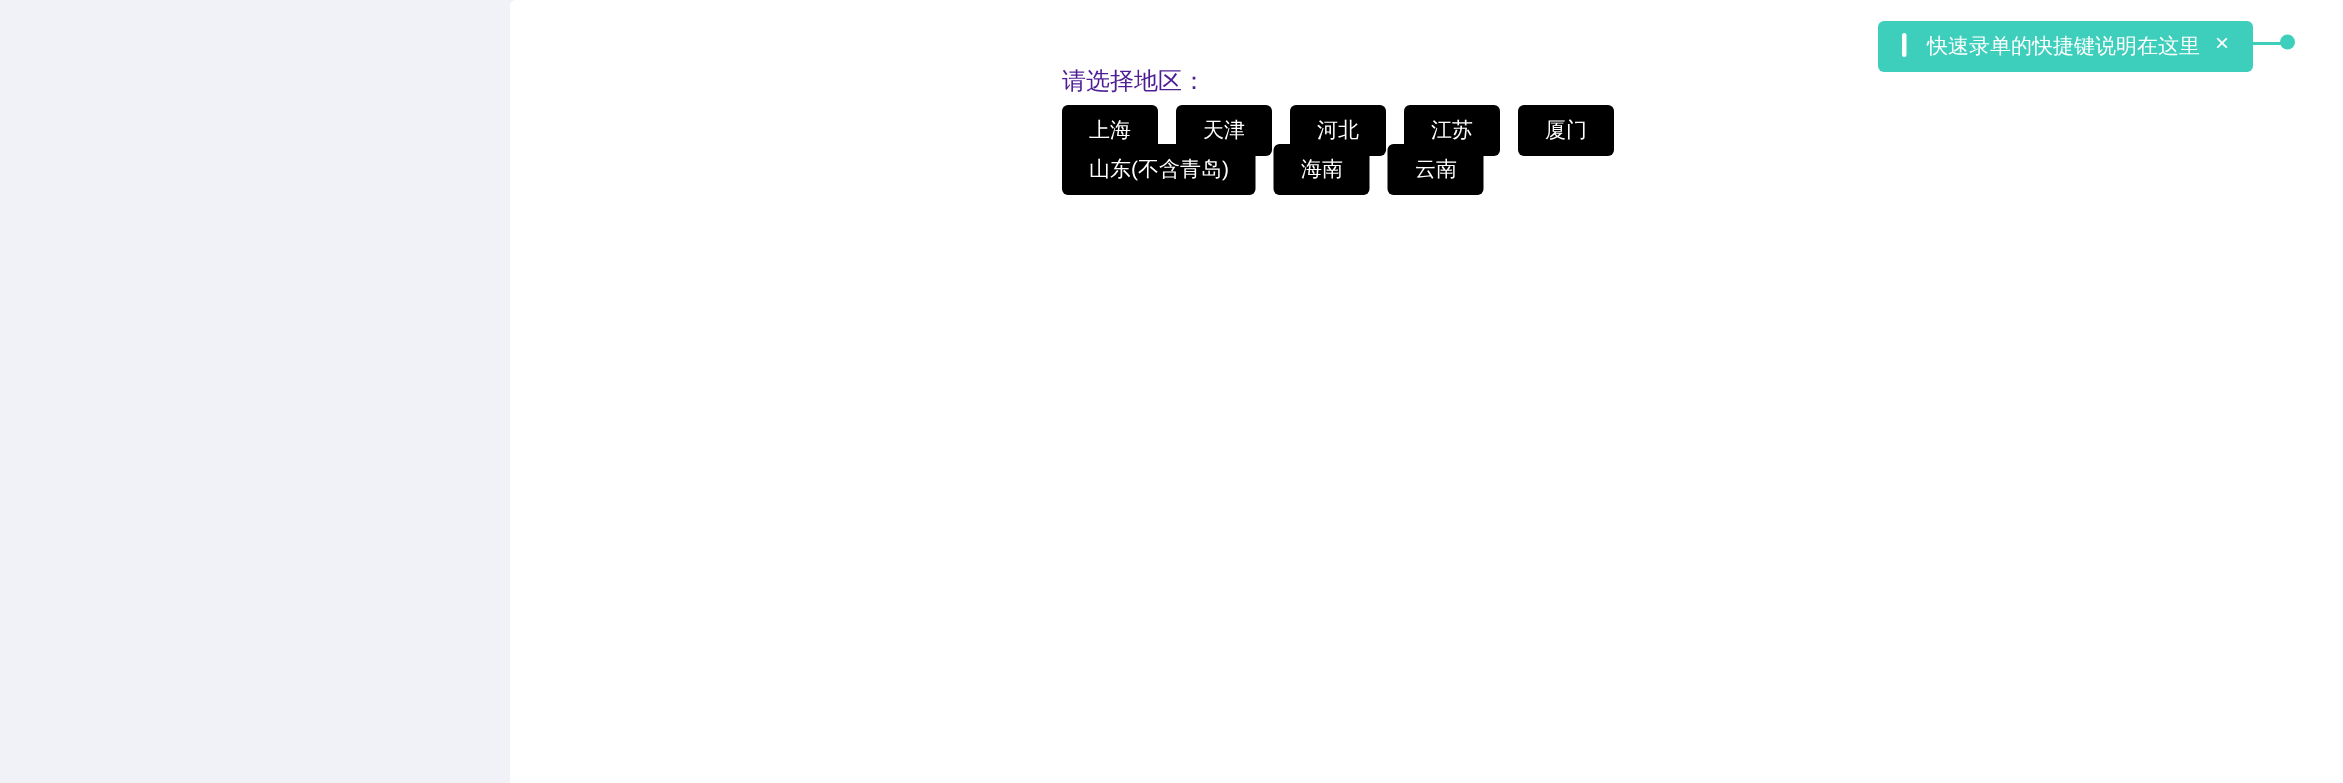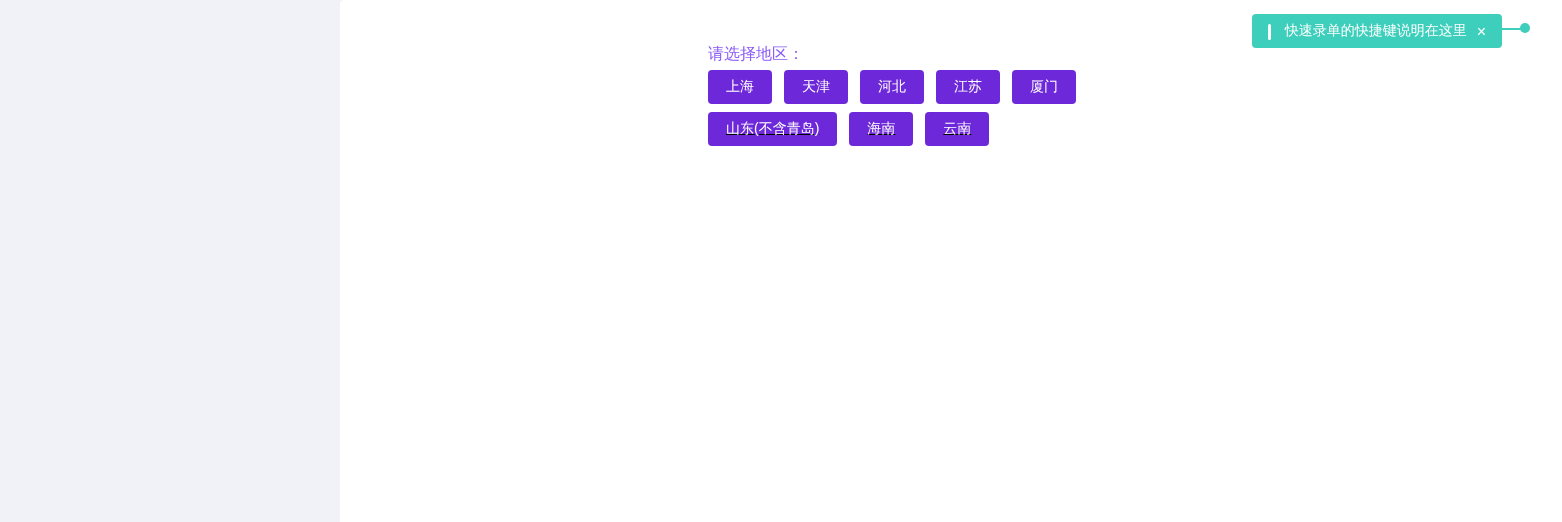--- a/index.html
+++ b/index.html
@@ -34,45 +34,45 @@
       height: 522px;
       background: #ffffff;
       border-radius: 4px 0 0 0;
     }
 
     .page-label {
       position: absolute;
       left: 368px;
       top: 44px;
       font-size: 16px;
-      color: #8b5cf6;
+      color: #4c1d95;
       font-weight: 500;
     }
 
     .region-buttons-row1 {
       position: absolute;
       left: 368px;
       top: 70px;
       display: flex;
       flex-wrap: nowrap;
       gap: 12px;
     }
 
     .region-buttons-row2 {
       position: absolute;
       left: 368px;
-      top: 112px;
+      top: 96px;
       display: flex;
       flex-wrap: nowrap;
       gap: 12px;
       text-decoration: underline;
     }
 
     .region-btn {
-      background: #6d28d9;
+      background: #000000;
       color: #fff;
       border: none;
       border-radius: 4px;
       padding: 8px 18px;
       font-size: 14px;
       cursor: pointer;
       white-space: nowrap;
       font-family: "Microsoft YaHei", "PingFang SC", sans-serif;
     }
 
@@ -80,21 +80,21 @@
     .tooltip-banner {
       position: absolute;
       top: 14px;
       right: 60px;
       background: #3dcfbb;
       color: #fff;
       border-radius: 4px;
       padding: 8px 16px;
       font-size: 14px;
       display: flex;
-      align-items: flex-end;
+      align-items: flex-start;
       gap: 10px;
       white-space: nowrap;
     }
 
     .tooltip-banner .bar {
       display: inline-block;
       width: 3px;
       height: 16px;
       background: #fff;
       border-radius: 2px;

